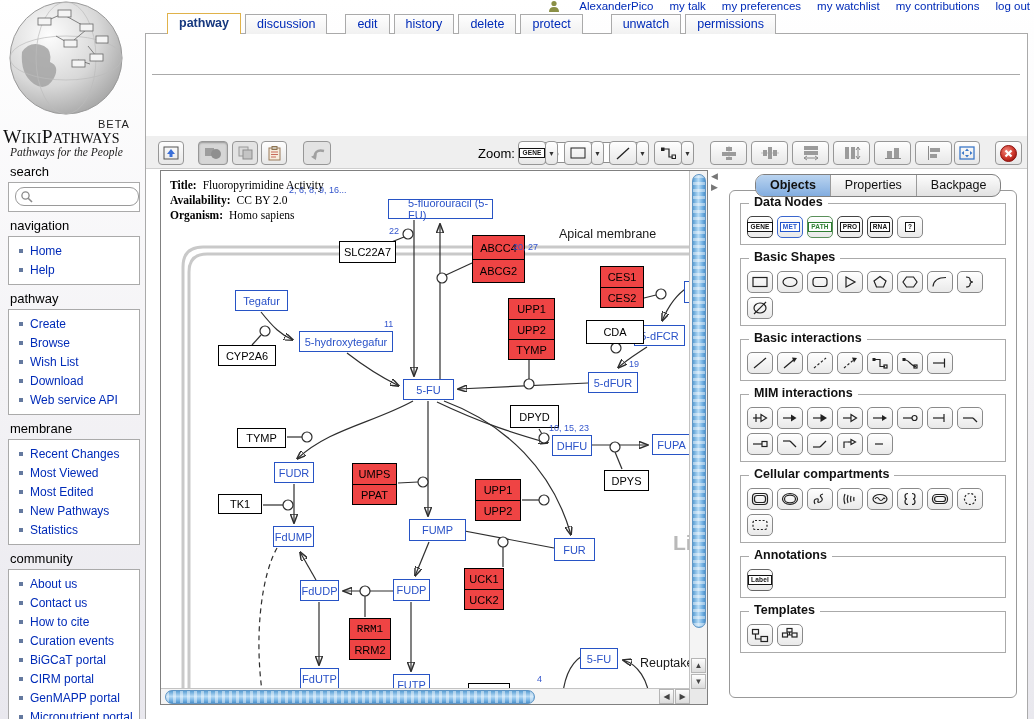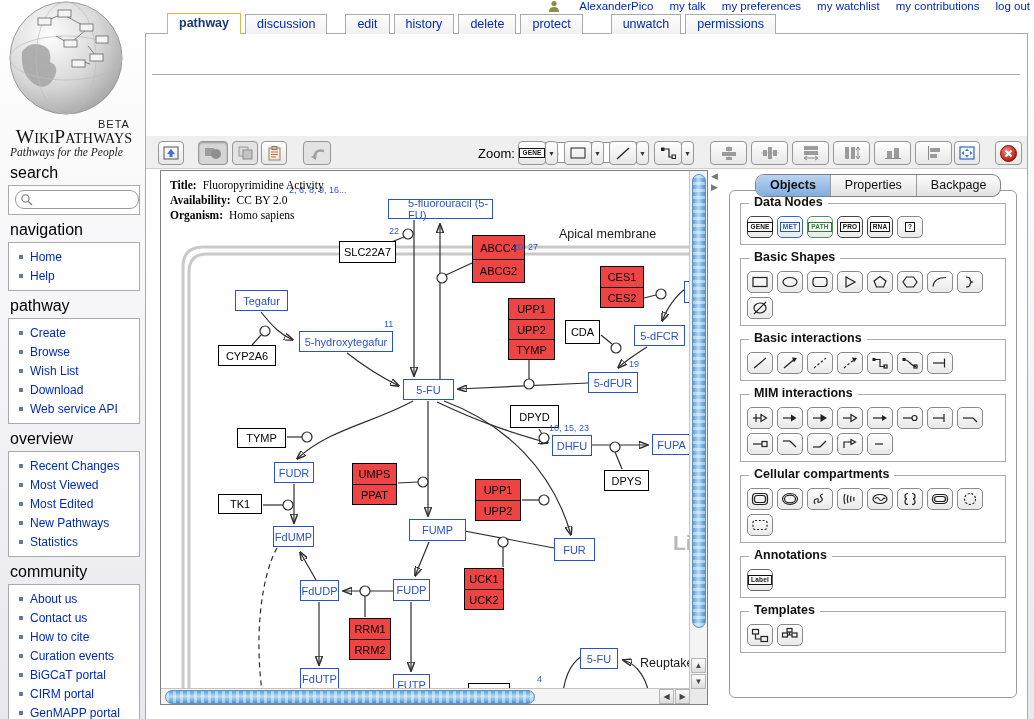--- a/index.html
+++ b/index.html
@@ -8,21 +8,21 @@
        background:linear-gradient(180deg,#ffffff 0%,#f3f2f5 55%,#e9e8ee 100%);}
   
   .userbar{position:absolute;top:0;left:145px;right:4px;height:14px;text-align:right;font-size:11.5px;}
   .userbar .ub-link{color:#002bb8;margin-left:16px;cursor:pointer;}
   .userbar .ub-link:first-of-type{font-weight:normal;}
   .ub-ico{display:inline-block;vertical-align:-2px;margin-right:3px;}
   
   .logo{position:absolute;left:0;top:0;width:145px;height:158px;}
   .logo .beta{position:absolute;left:98px;top:118px;font-size:11px;color:#222;letter-spacing:1px;}
   .logo .wordmark{position:absolute;left:3px;top:126px;width:142px;font-family:"Liberation Serif",serif;
-      font-variant:small-caps;font-size:19.5px;color:#111;letter-spacing:.2px;white-space:nowrap;text-align:center;}
+      font-variant:small-caps;font-size:19.5px;color:#111;letter-spacing:.2px;white-space:nowrap;}
   .logo .tagline{position:absolute;left:10px;top:146px;font-family:"Liberation Serif",serif;
       font-style:italic;font-size:11.5px;color:#222;white-space:nowrap;}
   
   .tabbar{position:absolute;left:167px;top:14px;height:20px;display:flex;align-items:flex-end;z-index:3;}
   .tab{font-size:12.5px;color:#002bb8;background:linear-gradient(#fefefe,#f1f1f1);
       border:1px solid #aaa;border-bottom:none;padding:2px 11px 3px;margin-right:4px;cursor:pointer;white-space:nowrap;}
   .tab.active{background:#fff;border-color:#e0b24a;font-weight:bold;color:#16387f;padding-bottom:4px;}
   
   .content-bg{position:absolute;left:145px;top:33px;width:883px;height:686px;background:#fff;
       border-top:1px solid #aaa;border-left:1px solid #aaa;border-right:1px solid #aaa;box-sizing:border-box;z-index:1;}
@@ -104,21 +104,21 @@
   .fs{position:relative;border:1px solid #aaa;margin:0 2px 13px;padding:12px 6px 6px;}
   .fs .legend{position:absolute;top:-9px;left:8px;background:#fff;padding:0 5px;font-size:12.5px;
       font-weight:bold;color:#111;white-space:nowrap;}
   .fs .row{display:flex;flex-wrap:wrap;gap:4px;}
   .pbtn{width:26px;height:22px;border:1px solid #8a8a8a;border-radius:5px;
       background:linear-gradient(#ffffff,#e9e9e9);display:flex;align-items:center;justify-content:center;cursor:pointer;box-sizing:border-box;}
   .pbtn svg{stroke:#222;fill:none;stroke-width:1.2;}
   .pbtn svg .f{fill:#222;stroke:none;}
   
   .sidebar{position:absolute;left:0;top:158px;width:145px;z-index:2;}
-  .portlet-label{font-size:16px;color:#000;margin:6px 0 3px 10px;}
+  .portlet-label{font-size:13px;color:#000;margin:6px 0 3px 10px;}
   .portlet-box{margin:0 5px 2px 8px;border:1px solid #aaa;background:#fff;padding:4px 0 5px 6px;}
   .search-box{display:flex;align-items:center;}
   .search-input{width:118px;height:17px;border:1px solid #9a9a9a;border-radius:9px;background:#fff;
       display:flex;align-items:center;padding-left:4px;}
   .sb-item{font-size:12px;color:#002bb8;padding:2.5px 0;cursor:pointer;white-space:nowrap;overflow:hidden;}
   .sb-item::before{content:"";display:inline-block;width:4px;height:4px;background:#64799f;
       margin:0 7px 1px 4px;vertical-align:middle;}
 </style>
 </head>
 <body>
@@ -392,21 +392,21 @@
         <div class="node met" style="left: 248px; top: 348px; width: 57px; height: 22px;">FUMP</div>
         <div class="node met" style="left: 391px; top: 264px; width: 40px; height: 21px;">DHFU</div>
         <div class="node met" style="left: 491px; top: 263px; width: 39px; height: 21px;">FUPA</div>
         <div class="node met" style="left: 393px; top: 367px; width: 41px; height: 23px;">FUR</div>
         <div class="node met" style="left: 139px; top: 409px; width: 39px; height: 21px;">FdUDP</div>
         <div class="node met" style="left: 232px; top: 408px; width: 37px; height: 22px;">FUDP</div>
         <div class="node met" style="left: 139px; top: 497px; width: 39px; height: 21px;">FdUTP</div>
         <div class="node met" style="left: 232px; top: 503px; width: 37px; height: 21px;">FUTP</div>
         <div class="node met" style="left: 419px; top: 477px; width: 38px; height: 21px;">5-FU</div>
         <div class="node gene" style="left: 178px; top: 70px; width: 57px; height: 22px;">SLC22A7</div>
-        <div class="node gene" style="left: 404px; top: 149px; width: 35px; height: 24px;">CDA</div>
+        <div class="node gene" style="left: 425px; top: 149px; width: 58px; height: 24px;">CDA</div>
         <div class="node gene" style="left: 57px; top: 174px; width: 58px; height: 21px;">CYP2A6</div>
         <div class="node gene" style="left: 349px; top: 234px; width: 49px; height: 23px;">DPYD</div>
         <div class="node gene" style="left: 76px; top: 257px; width: 49px; height: 20px;">TYMP</div>
         <div class="node gene" style="left: 57px; top: 323px; width: 44px; height: 20px;">TK1</div>
         <div class="node gene" style="left: 443px; top: 299px; width: 45px; height: 21px;">DPYS</div>
         <div class="node gene" style="left: 307px; top: 512px; width: 42px; height: 20px;"></div>
         <div class="stack" style="left: 311px; top: 64px; width: 53px;">
           <div class="cell" style="height: 23px;">ABCC4</div>
           <div class="cell" style="height: 23px;">ABCG2</div>
         </div>
@@ -425,21 +425,21 @@
         </div>
         <div class="stack" style="left: 314px; top: 308px; width: 46px;">
           <div class="cell" style="height: 20px;">UPP1</div>
           <div class="cell" style="height: 20px;">UPP2</div>
         </div>
         <div class="stack" style="left: 303px; top: 397px; width: 40px;">
           <div class="cell" style="height: 20px;">UCK1</div>
           <div class="cell" style="height: 20px;">UCK2</div>
         </div>
         <div class="stack" style="left: 188px; top: 447px; width: 42px;">
-          <div class="cell" style="height: 20px;">RRM1</div>
+          <div class="cell" style="height: 20px; font-family: Liberation Mono, monospace;">RRM1</div>
           <div class="cell" style="height: 20px;">RRM2</div>
         </div>
         <span class="sup" style="left: 128px; top: 14px;">2, 6, 8, 9, 16...</span>
         <span class="sup" style="left: 228px; top: 55px;">22</span>
         <span class="sup" style="left: 352px; top: 71px;">20, 27</span>
         <span class="sup" style="left: 223px; top: 148px;">11</span>
         <span class="sup" style="left: 468px; top: 188px;">19</span>
         <span class="sup" style="left: 388px; top: 252px;">10, 15, 23</span>
         <span class="sup" style="left: 376px; top: 503px;">4</span>
       </div>
@@ -784,21 +784,21 @@
         <div class="sb-item">Help</div>
       </div>
       <div class="portlet-label">pathway</div>
       <div class="portlet-box">
         <div class="sb-item">Create</div>
         <div class="sb-item">Browse</div>
         <div class="sb-item">Wish List</div>
         <div class="sb-item">Download</div>
         <div class="sb-item">Web service API</div>
       </div>
-      <div class="portlet-label">overview</div>
+      <div class="portlet-label">membrane</div>
       <div class="portlet-box">
         <div class="sb-item">Recent Changes</div>
         <div class="sb-item">Most Viewed</div>
         <div class="sb-item">Most Edited</div>
         <div class="sb-item">New Pathways</div>
         <div class="sb-item">Statistics</div>
       </div>
       <div class="portlet-label">community</div>
       <div class="portlet-box">
         <div class="sb-item">About us</div>

